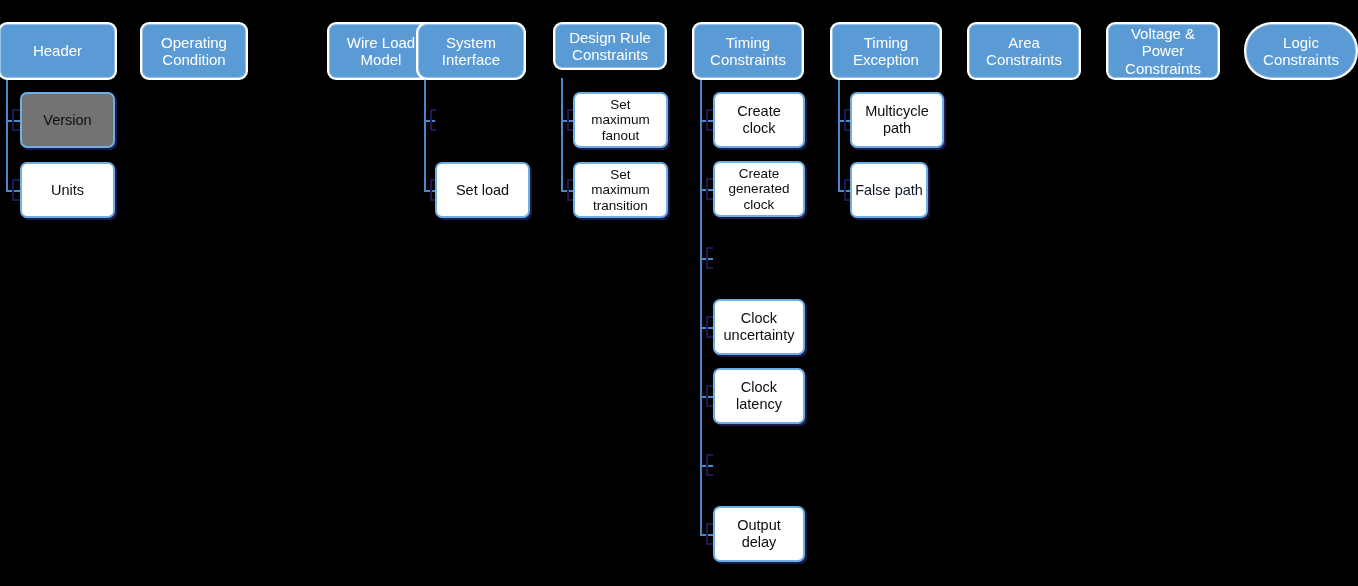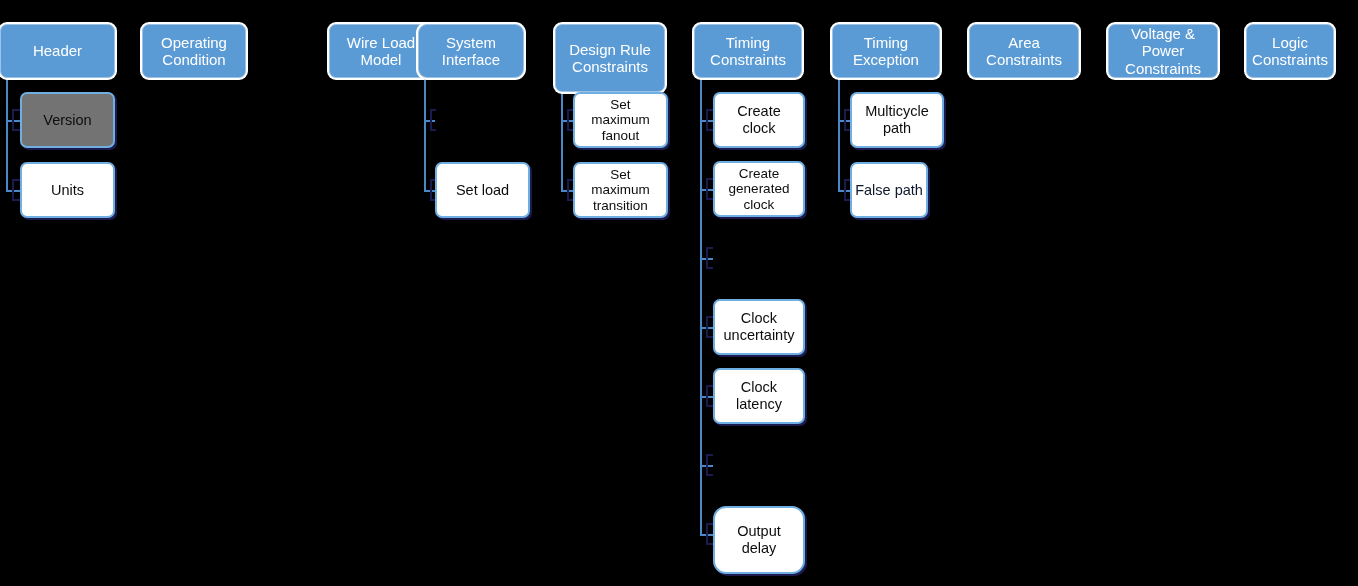--- a/index.html
+++ b/index.html
@@ -93,21 +93,21 @@
     <div class="conn-h" style="left: 424px; top: 190px; width: 11px;"></div>
     <div class="conn-stub" style="left: 430px; top: 179px; width: 6px; height: 22px;"></div>
     <div class="node parent" style="left: 418px; top: 24px; width: 106px; height: 54px; background: rgb(91, 155, 213); color: rgb(255, 255, 255); border-radius: 9px;">System
 Interface</div>
     <div class="node child" style="left: 435px; top: 162px; width: 95px; height: 56px; background: rgb(255, 255, 255); border-color: rgb(111, 174, 224); color: rgb(13, 13, 13);">Set load</div>
     <div class="conn-v" style="left: 561px; top: 78px; height: 112px;"></div>
     <div class="conn-h" style="left: 561px; top: 120px; width: 12px;"></div>
     <div class="conn-stub" style="left: 567px; top: 109px; width: 6px; height: 22px;"></div>
     <div class="conn-h" style="left: 561px; top: 190px; width: 12px;"></div>
     <div class="conn-stub" style="left: 567px; top: 179px; width: 6px; height: 22px;"></div>
-    <div class="node parent" style="left: 555px; top: 24px; width: 110px; height: 68px; background: rgb(91, 155, 213); color: rgb(255, 255, 255);">Design Rule
+    <div class="node parent" style="left: 555px; top: 24px; width: 110px; height: 44px; background: rgb(91, 155, 213); color: rgb(255, 255, 255);">Design Rule
 Constraints</div>
     <div class="node child" style="left: 573px; top: 92px; width: 95px; height: 56px; background: rgb(255, 255, 255); border-color: rgb(111, 174, 224); color: rgb(13, 13, 13); font-size: 13.5px;">Set
 maximum
 fanout</div>
     <div class="node child" style="left: 573px; top: 162px; width: 95px; height: 56px; background: rgb(255, 255, 255); border-color: rgb(111, 174, 224); color: rgb(13, 13, 13); font-size: 13.5px;">Set
 maximum
 transition</div>
     <div class="conn-v" style="left: 700px; top: 78px; height: 456px;"></div>
     <div class="conn-h" style="left: 700px; top: 120px; width: 13px;"></div>
     <div class="conn-stub" style="left: 706px; top: 109px; width: 7px; height: 22px;"></div>
@@ -127,32 +127,32 @@
 Constraints</div>
     <div class="node child" style="left: 713px; top: 92px; width: 92px; height: 56px; background: rgb(255, 255, 255); border-color: rgb(111, 174, 224); color: rgb(13, 13, 13);">Create
 clock</div>
     <div class="node child" style="left: 713px; top: 161px; width: 92px; height: 56px; background: rgb(255, 255, 255); border-color: rgb(111, 174, 224); color: rgb(13, 13, 13); font-size: 13.5px;">Create
 generated
 clock</div>
     <div class="node child" style="left: 713px; top: 299px; width: 92px; height: 56px; background: rgb(255, 255, 255); border-color: rgb(111, 174, 224); color: rgb(13, 13, 13);">Clock
 uncertainty</div>
     <div class="node child" style="left: 713px; top: 368px; width: 92px; height: 56px; background: rgb(255, 255, 255); border-color: rgb(111, 174, 224); color: rgb(13, 13, 13);">Clock
 latency</div>
-    <div class="node child" style="left: 713px; top: 506px; width: 92px; height: 68px; background: rgb(255, 255, 255); border-color: rgb(111, 174, 224); color: rgb(13, 13, 13); border-radius: 13px;">Output
+    <div class="node child" style="left: 713px; top: 506px; width: 92px; height: 56px; background: rgb(255, 255, 255); border-color: rgb(111, 174, 224); color: rgb(13, 13, 13);">Output
 delay</div>
     <div class="conn-v" style="left: 838px; top: 78px; height: 112px;"></div>
     <div class="conn-h" style="left: 838px; top: 120px; width: 12px;"></div>
     <div class="conn-stub" style="left: 844px; top: 109px; width: 6px; height: 22px;"></div>
     <div class="conn-h" style="left: 838px; top: 190px; width: 12px;"></div>
     <div class="conn-stub" style="left: 844px; top: 179px; width: 6px; height: 22px;"></div>
     <div class="node parent" style="left: 832px; top: 24px; width: 108px; height: 54px; background: rgb(91, 155, 213); color: rgb(255, 255, 255);">Timing
 Exception</div>
     <div class="node child" style="left: 850px; top: 92px; width: 94px; height: 56px; background: rgb(255, 255, 255); border-color: rgb(111, 174, 224); color: rgb(13, 13, 13);">Multicycle
 path</div>
     <div class="node child" style="left: 850px; top: 162px; width: 78px; height: 56px; background: rgb(255, 255, 255); border-color: rgb(111, 174, 224); color: #0f172a;">False path</div>
     <div class="node parent" style="left: 969px; top: 24px; width: 110px; height: 54px; background: rgb(91, 155, 213); color: rgb(255, 255, 255);">Area
 Constraints</div>
     <div class="node parent" style="left: 1108px; top: 24px; width: 110px; height: 54px; background: rgb(91, 155, 213); color: rgb(255, 255, 255);">Voltage &amp;
 Power
 Constraints</div>
-    <div class="node parent" style="left: 1246px; top: 24px; width: 88px; height: 54px; background: rgb(91, 155, 213); color: rgb(255, 255, 255);">Logic
+    <div class="node parent" style="left: 1246px; top: 24px; width: 110px; height: 54px; background: rgb(91, 155, 213); color: rgb(255, 255, 255); border-radius: 26px;">Logic
 Constraints</div>
   </div>
 
 </body></html>

